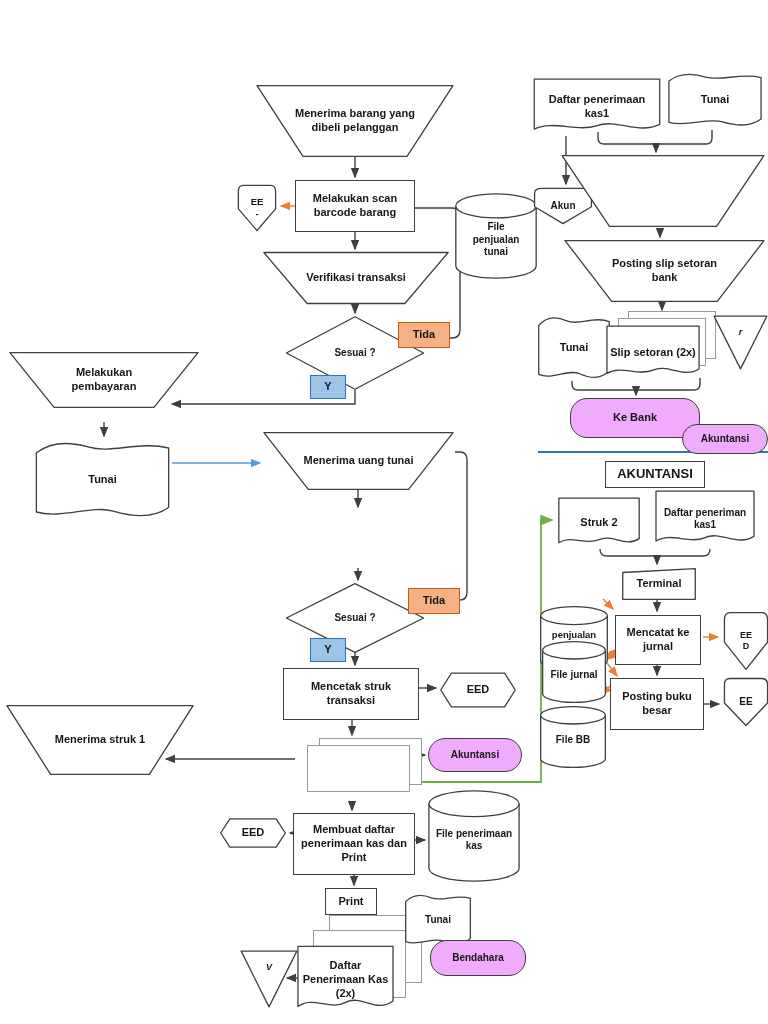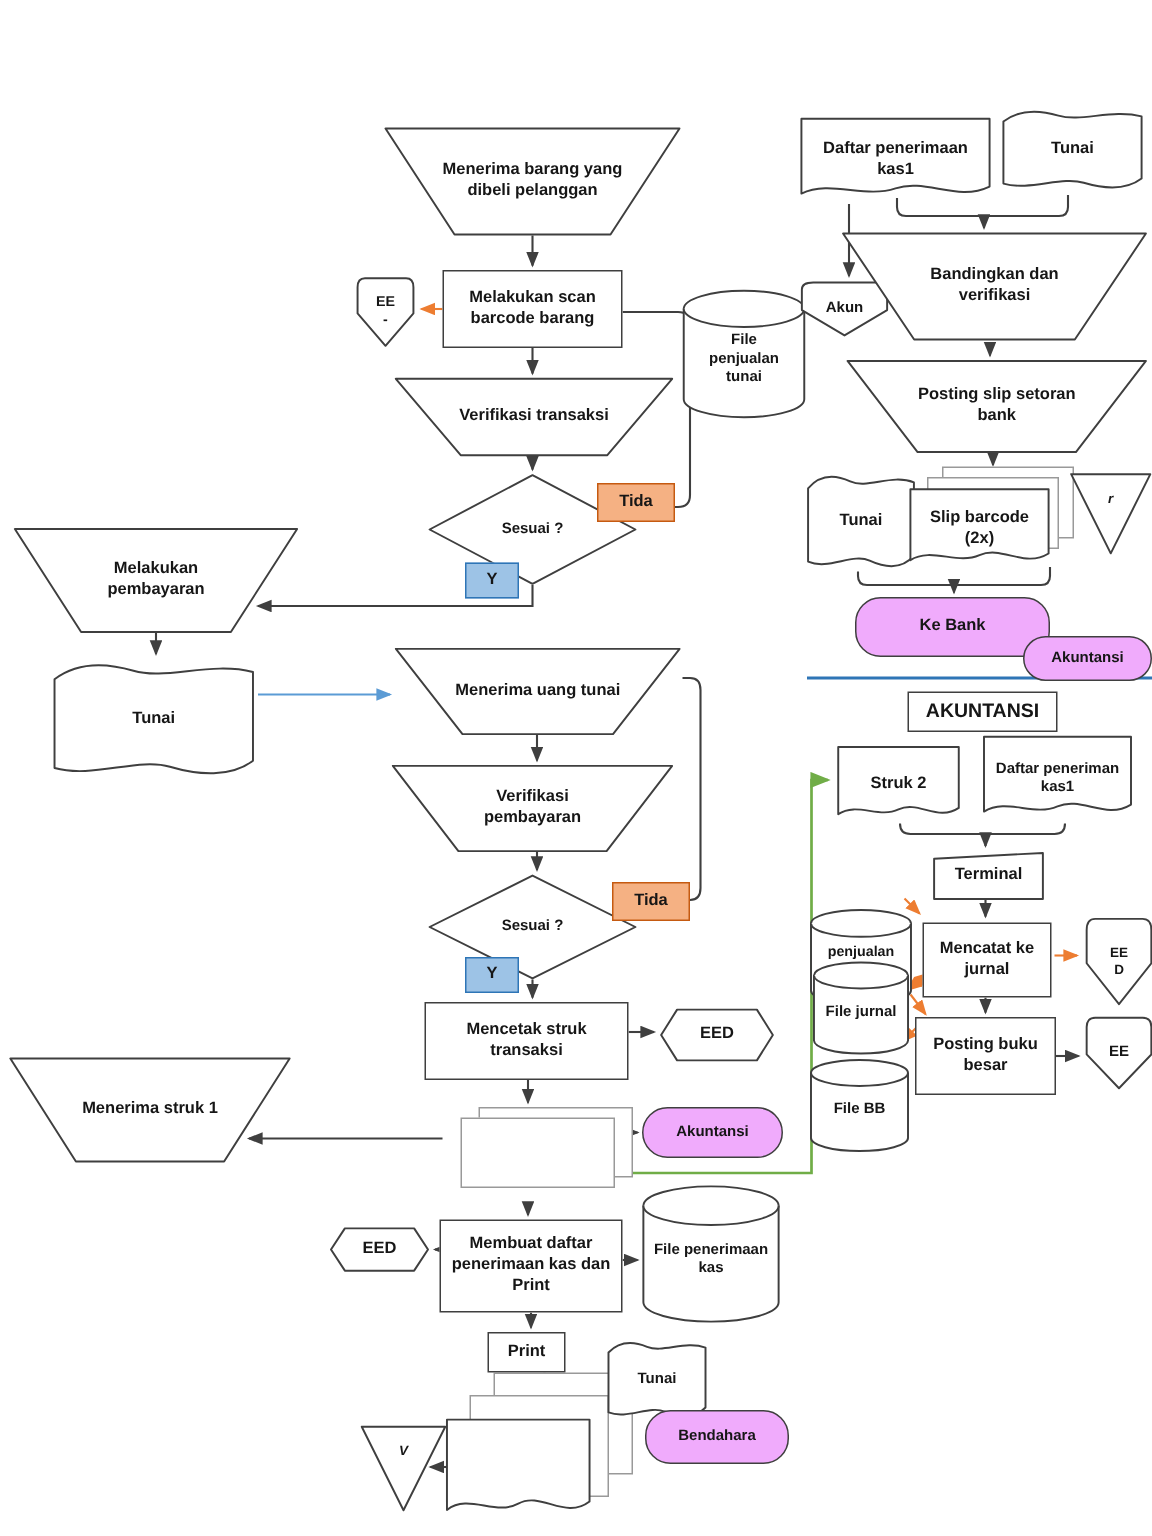--- a/index.html
+++ b/index.html
@@ -141,47 +141,41 @@
     </div>
 
   <div class="n tida" style="left:398px;top:322px;width:52px;height:26px">
     <span class="lbl">Tida</span>
     </div>
 
   <div class="n ybox" style="left:310px;top:375px;width:36px;height:24px">
     <span class="lbl">Y</span>
     </div>
 
-  <div class="n" style="left:8px;top:352px;width:192px;height:70px">
+  <div class="n" style="left:8px;top:352px;width:192px;height:56px">
       <svg class="outline" viewBox="0 0 100 100" preserveAspectRatio="none" aria-hidden="true">
         <polygon points="1,1 99,1 76,99 24,99"></polygon>
       </svg>
     <span class="lbl" style="max-width:110px">Melakukan pembayaran</span>
     </div>
 
   <div class="n" style="left:35px;top:440px;width:135px;height:80px">
       <svg class="outline" viewBox="0 0 100 100" preserveAspectRatio="none" aria-hidden="true">
         <path d="M1,16 C12,2 26,2 40,9 C56,17 78,1 99,10 V84 C88,98 72,96 58,89 C42,81 20,99 1,90 Z"></path>
       </svg>
     <span class="lbl">Tunai</span>
     </div>
 
   <div class="n" style="left:262px;top:432px;width:193px;height:58px">
       <svg class="outline" viewBox="0 0 100 100" preserveAspectRatio="none" aria-hidden="true">
         <polygon points="1,1 99,1 76,99 24,99"></polygon>
       </svg>
     <span class="lbl" style="max-width:140px">Menerima uang tunai</span>
     </div>
 
-  <div class="n" style="left:260px;top:510px;width:190px;height:58px">
-      <svg class="outline" viewBox="0 0 100 100" preserveAspectRatio="none" aria-hidden="true">
-        <polygon points="1,1 99,1 76,99 24,99"></polygon>
-      </svg>
-    <span class="lbl" style="max-width:110px">Verifikasi pembayaran</span>
-    </div>
 
   <div class="n small" style="left:285px;top:583px;width:140px;height:70px">
       <svg class="outline" viewBox="0 0 100 100" preserveAspectRatio="none" aria-hidden="true">
         <polygon points="50,1 99,50 50,99 1,50"></polygon>
       </svg>
     <span class="lbl">Sesuai ?</span>
     </div>
 
   <div class="n tida" style="left:408px;top:588px;width:52px;height:26px">
     <span class="lbl">Tida</span>
@@ -245,20 +239,21 @@
       </svg>
     <span class="lbl">Tunai</span>
     </div>
 
   <div class="sb" style="left:329px;top:915px;width:93px;height:68px"></div>
   <div class="sb" style="left:313px;top:930px;width:93px;height:68px"></div>
   <div class="n" style="left:297px;top:945px;width:97px;height:70px">
       <svg class="outline" viewBox="0 0 100 100" preserveAspectRatio="none" aria-hidden="true">
         <path d="M1,2 H99 V80 C82,98 66,70 50,82 C34,94 16,72 1,88 Z"></path>
       </svg>
+    <span class="lbl" style="max-width:88px">Daftar Penerimaan Kas (2x)</span>
     </div>
 
   <div class="n oval small" style="left:430px;top:940px;width:96px;height:36px">
     <span class="lbl">Bendahara</span>
     </div>
 
   <div class="n" style="left:240px;top:950px;width:58px;height:58px;font-size:9px;font-style:italic">
       <svg class="outline" viewBox="0 0 100 100" preserveAspectRatio="none" aria-hidden="true">
         <polygon points="2,2 98,2 50,98"></polygon>
       </svg>
@@ -283,21 +278,20 @@
       <svg class="outline" viewBox="0 0 100 100" preserveAspectRatio="none" aria-hidden="true">
         <path d="M14,1 H86 Q99,1 99,14 V52 L50,99 L1,52 V14 Q1,1 14,1 Z"></path>
       </svg>
     <span class="lbl">Akun</span>
     </div>
 
   <div class="n" style="left:560px;top:155px;width:206px;height:72px">
       <svg class="outline" viewBox="0 0 100 100" preserveAspectRatio="none" aria-hidden="true">
         <polygon points="1,1 99,1 76,99 24,99"></polygon>
       </svg>
-    <span class="lbl" style="max-width:130px">Bandingkan dan verifikasi</span>
     </div>
 
   <div class="n" style="left:563px;top:240px;width:203px;height:62px">
       <svg class="outline" viewBox="0 0 100 100" preserveAspectRatio="none" aria-hidden="true">
         <polygon points="1,1 99,1 76,99 24,99"></polygon>
       </svg>
     <span class="lbl" style="max-width:110px">Posting slip setoran bank</span>
     </div>
 
   <div class="n" style="left:538px;top:315px;width:72px;height:66px">
@@ -306,21 +300,21 @@
       </svg>
     <span class="lbl">Tunai</span>
     </div>
 
   <div class="sb" style="left:628px;top:311px;width:88px;height:48px"></div>
   <div class="sb" style="left:618px;top:318px;width:88px;height:48px"></div>
   <div class="n" style="left:606px;top:325px;width:94px;height:55px">
       <svg class="outline" viewBox="0 0 100 100" preserveAspectRatio="none" aria-hidden="true">
         <path d="M1,2 H99 V80 C82,98 66,70 50,82 C34,94 16,72 1,88 Z"></path>
       </svg>
-    <span class="lbl" style="max-width:86px">Slip barcode (2x)</span>
+    <span class="lbl" style="max-width:86px">Slip setoran (2x)</span>
     </div>
 
   <div class="n" style="left:713px;top:315px;width:55px;height:55px;font-size:9px;font-style:italic">
       <svg class="outline" viewBox="0 0 100 100" preserveAspectRatio="none" aria-hidden="true">
         <polygon points="2,2 98,2 50,98"></polygon>
       </svg>
     <span class="lbl" style="padding-bottom:20px">r</span>
     </div>
 
   <div class="n oval" style="left:570px;top:398px;width:130px;height:40px">

